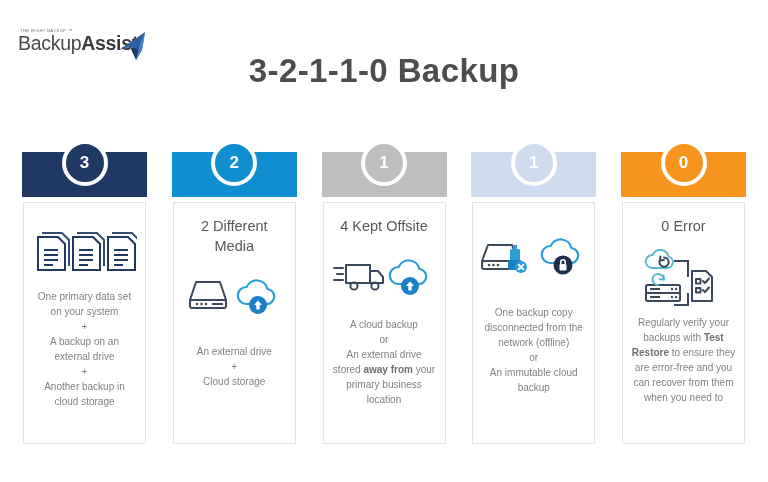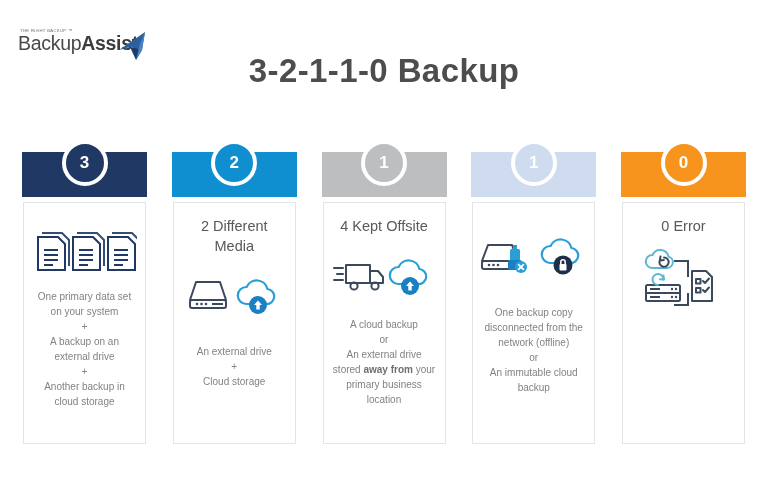--- a/index.html
+++ b/index.html
@@ -335,16 +335,24 @@
             <path d="M54 24 h14 l6 6 v24 h-20 z"></path>
             <rect x="58" y="32" width="4.5" height="4.5"></rect>
             <rect x="58" y="41" width="4.5" height="4.5"></rect>
             <path d="M65 34 l2 2 l4 -4.5" stroke-linecap="round"></path>
             <path d="M65 43 l2 2 l4 -4.5" stroke-linecap="round"></path>
           </g>
           <path d="M36 14 h14 v16" fill="none" stroke="#3a4a5c" stroke-width="2"></path>
           <path d="M50 46 v12 h-14" fill="none" stroke="#3a4a5c" stroke-width="2"></path>
         </svg>
       </div>
+      <div class="card-body" style="margin-top:4px;">
+        <span class="sep">Regularly verify your</span>
+        <span class="sep">backups with <b>Test</b></span>
+        <span class="sep"><b>Restore</b> to ensure they</span>
+        <span class="sep">are error-free and you</span>
+        <span class="sep">can recover from them</span>
+        <span class="sep">when you need to</span>
+      </div>
     </div>
   </div>
 
 </div>
 
 </body></html>

